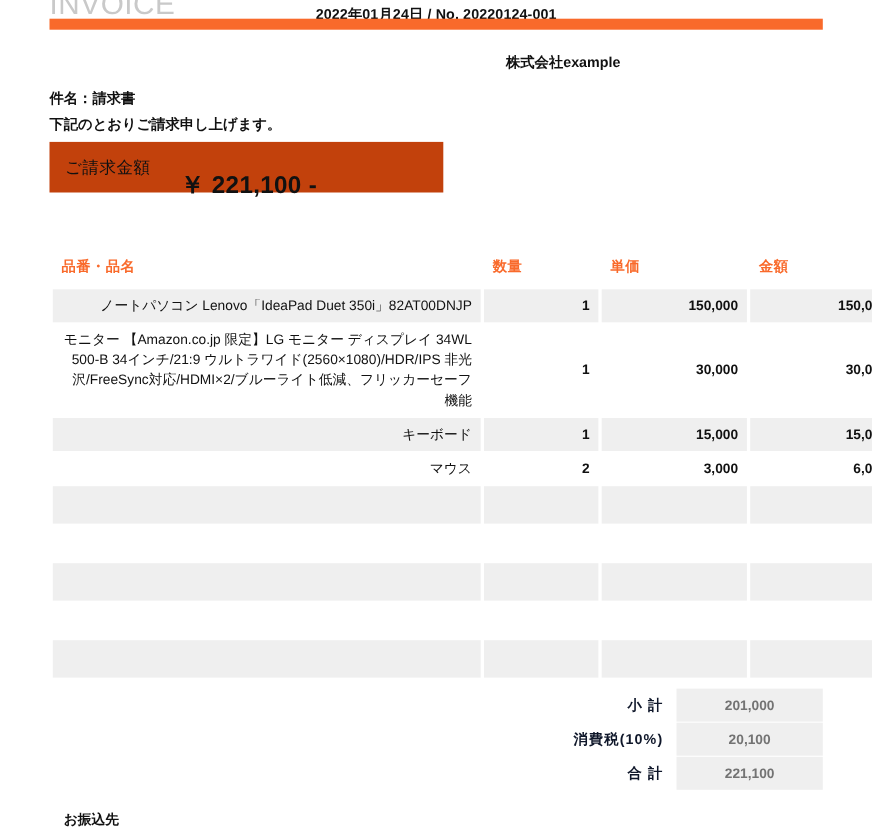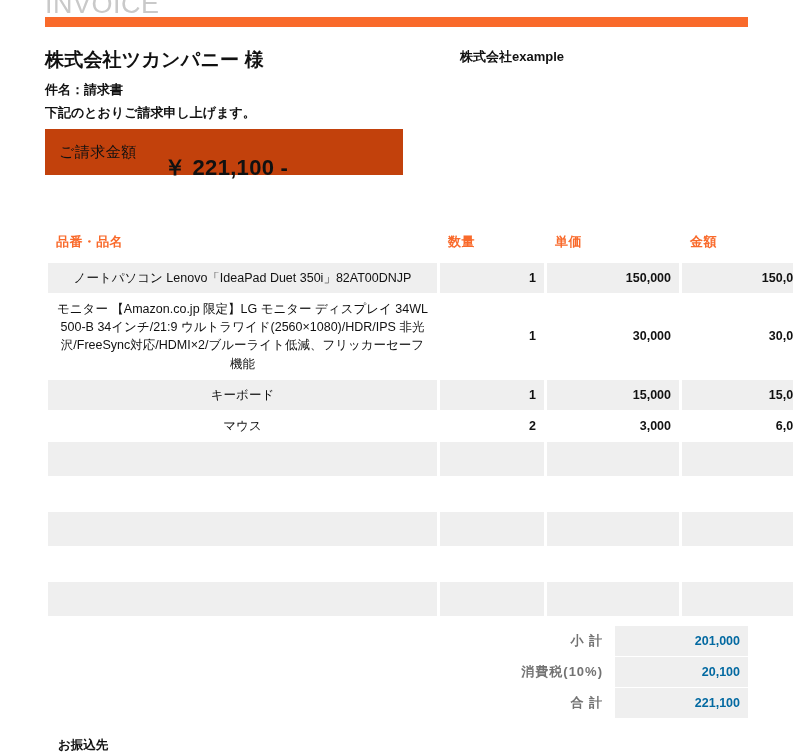--- a/index.html
+++ b/index.html
@@ -158,21 +158,21 @@
     color: #111111;
     vertical-align: middle;
     line-height: 1.45;
   }
   .items tr.shaded td {
     background: #efefef;
   }
   .items tr.blank td {
     height: 22px;
   }
-  td.c-name { text-align: center; word-break: break-all; }
+  td.c-name { text-align: right; word-break: break-all; }
   td.c-qty, td.c-unit, td.c-amt {
     text-align: right;
     font-weight: bold;
     white-space: nowrap;
   }
   th.h-name { width: 373px; }
   th.h-qty  { width: 88px; }
   th.h-unit { width: 116px; }
   th.h-amt  { width: 117px; }
 
@@ -188,55 +188,55 @@
     border-spacing: 0 1px;
     margin-left: auto;
     table-layout: fixed;
   }
   .totals td.t-label {
     width: 120px;
     padding: 6px 12px 6px 0;
     text-align: right;
     font-size: 13px;
     font-weight: bold;
-    color: #737373;
+    color: #0f172a;
     letter-spacing: 1px;
     white-space: nowrap;
   }
   .totals td.t-value {
     width: 117px;
     padding: 6px 8px;
-    text-align: right;
+    text-align: center;
     font-size: 12.5px;
     font-weight: bold;
-    color: #0369a1;
+    color: #737373;
     background: #efefef;
     white-space: nowrap;
   }
 
   .bank-label {
     position: absolute;
     left: 58px;
     top: 737px;
     font-size: 12.5px;
     font-weight: bold;
     color: #111111;
   }
 </style>
 </head>
 <body>
 
 <div class="page">
 
   <div class="header">
     <div class="invoice-word">INVOICE</div>
+    <div class="doc-meta">2022年01月24日 / No. 20220124-001</div>
     <div class="orange-bar"></div>
   </div>
 
-  <div class="client-name">株式会社ツカンパニー 様</div>
 
   <div class="issuer-name">株式会社example</div>
 
   <div class="subject-line">件名：請求書</div>
 
   <div class="lead-line">下記のとおりご請求申し上げます。</div>
 
   <div class="amount-box">
     <span class="amount-label">ご請求金額</span>
     <span class="amount-value">￥ 221,100 -</span>

